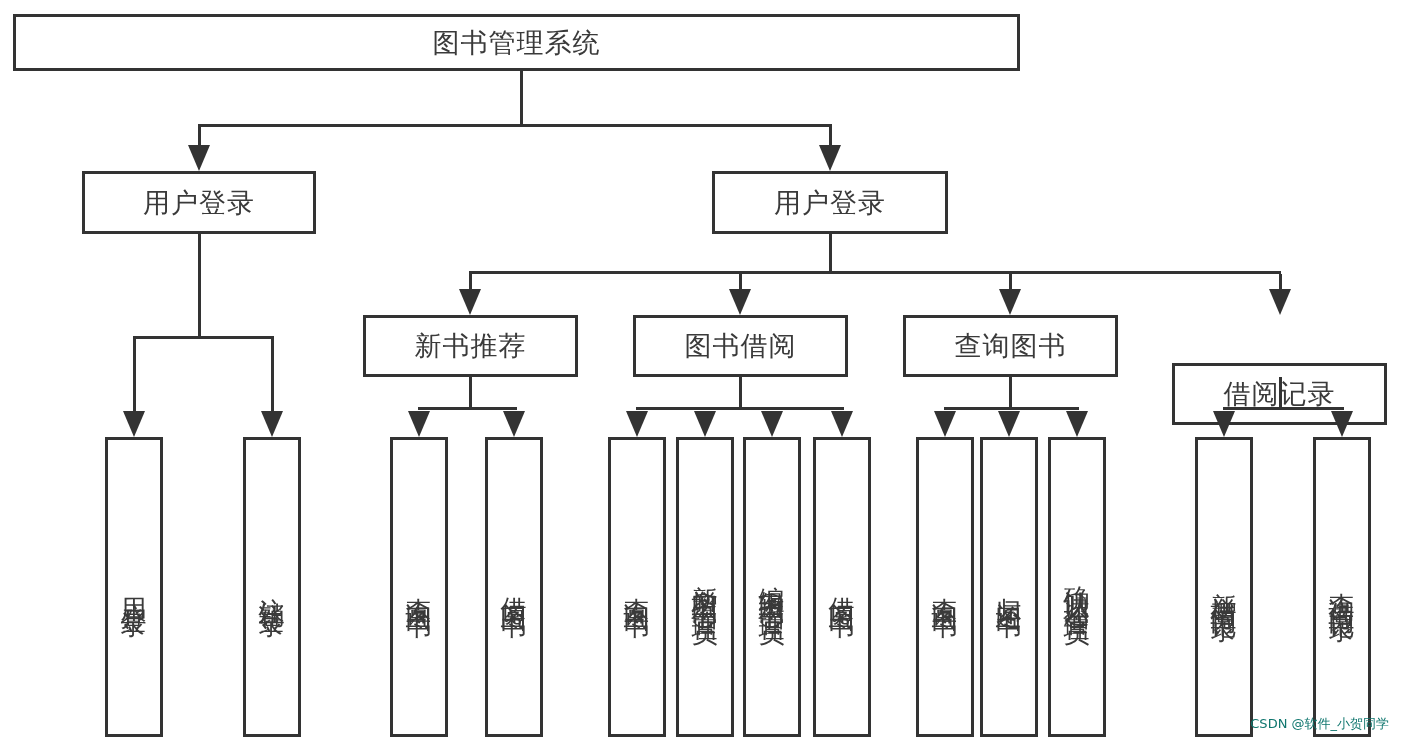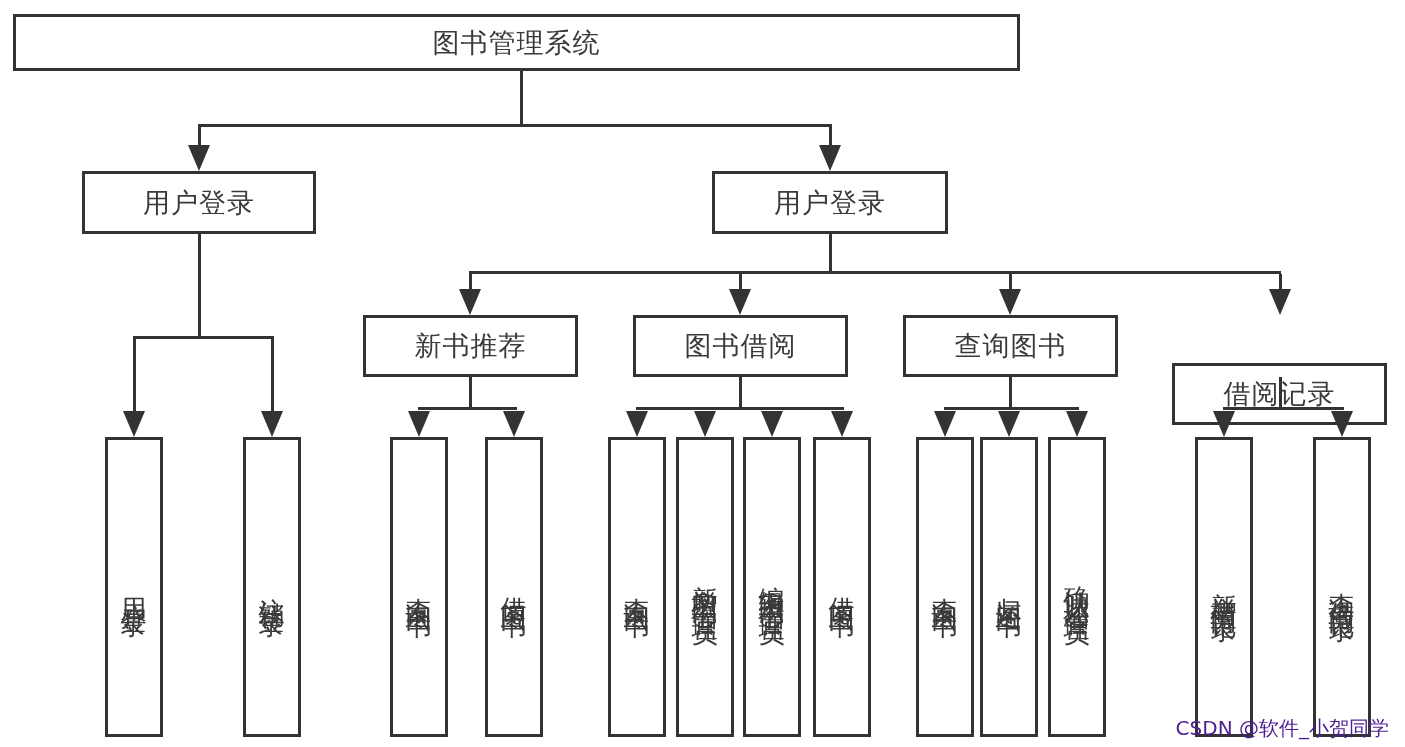--- a/index.html
+++ b/index.html
@@ -44,22 +44,22 @@
   .arrow {
     position: absolute;
     width: 0;
     height: 0;
     border-left: 11px solid transparent;
     border-right: 11px solid transparent;
     border-top: 26px solid #333333;
   }
   .watermark {
     position: absolute;
-    color: #4c1d95;
-    font-size: 20px;
+    color: #0f766e;
+    font-size: 13px;
     letter-spacing: 0;
     z-index: 5;
     white-space: nowrap;
   }
 </style>
 </head>
 <body>
 
 <div id="canvas">
 

